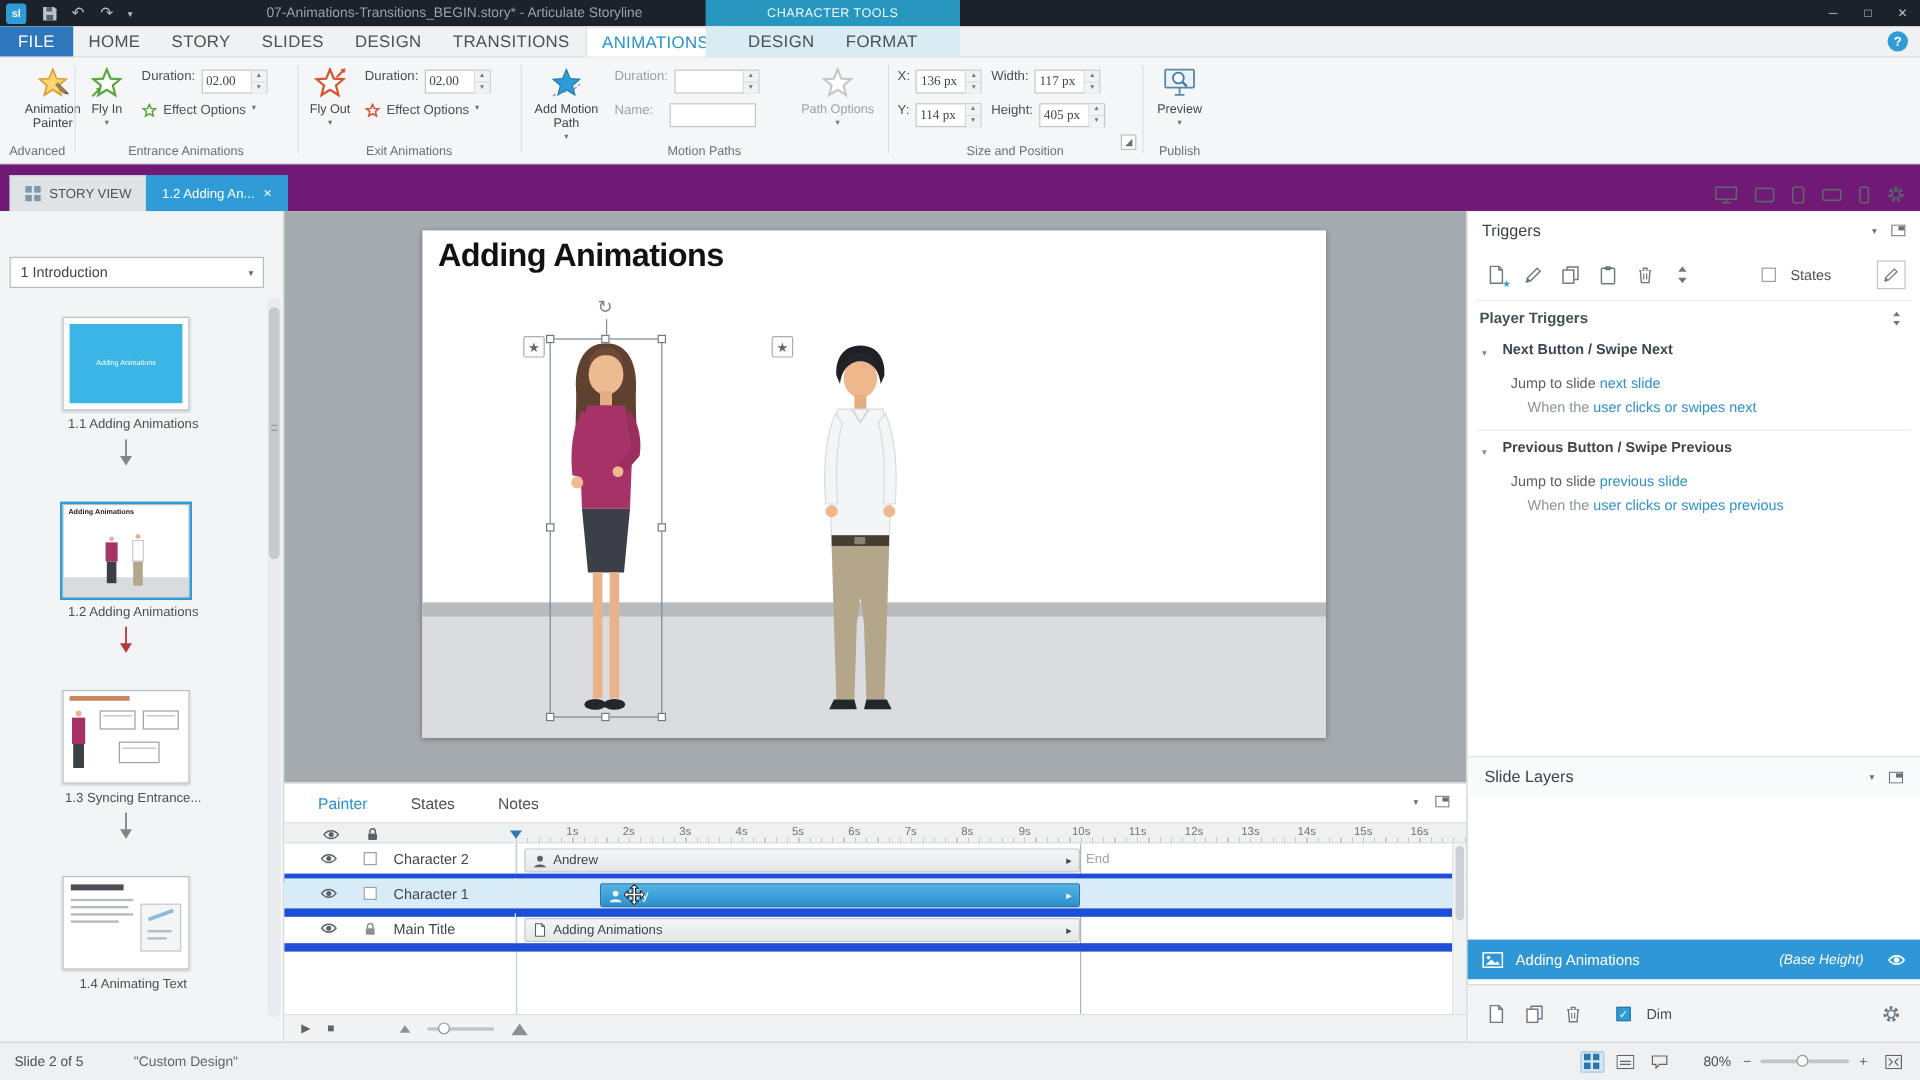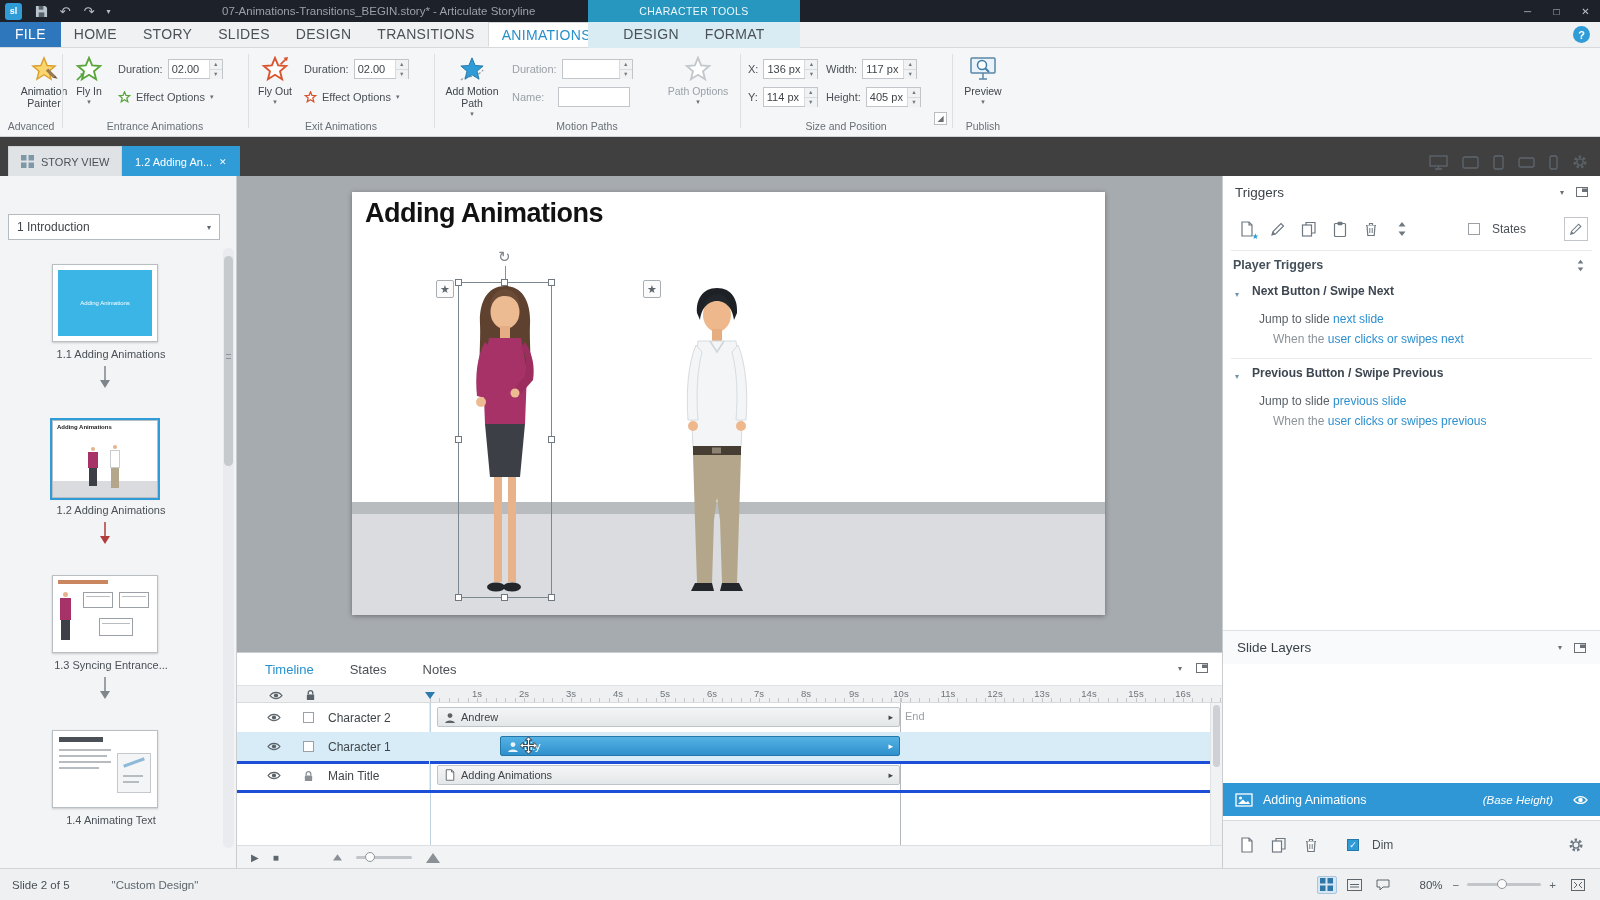--- a/index.html
+++ b/index.html
@@ -23,34 +23,34 @@
 .ctxtabs{position:absolute;left:588px;top:0;width:212px;height:26px;background:#d9ecf4;display:flex;justify-content:center}
 .helpbtn{position:absolute;right:10px;top:4px;width:17px;height:17px;border-radius:50%;background:#2f9cd8;color:#fff;font-size:11px;font-weight:bold;display:flex;align-items:center;justify-content:center}
 
 .ribbon{position:absolute;top:48px;left:0;width:1600px;height:89px;background:#f5f6f8;border-bottom:1px solid #d2d5d8}
 .gdiv{position:absolute;top:6px;height:74px;width:1px;background:#dddfe2}
 .glabel{position:absolute;bottom:4px;text-align:center;font-size:10.5px;color:#697077}
 .bigbtn{position:absolute;top:3px;height:74px;display:flex;flex-direction:column;align-items:center;padding-top:5px;border-radius:3px}
 .blabel{font-size:10.5px;color:#3f454a;text-align:center;line-height:12px;margin-top:3px}
 .blabel.gray{color:#9aa1a7}
 .bcaret{font-size:7px;color:#6a7076;margin-top:1px}
-.fieldrow{position:absolute;display:flex;align-items:center;height:21px}
+.fieldrow{position:absolute;display:flex;height:21px}
 .flabel{font-size:11px;color:#4a5056;margin-right:5px}
 .flabel.gray{color:#9aa1a7}
 .numfield{display:inline-flex;height:20px;background:#fff;border:1px solid #c2c6ca}
-.numfield input{width:40px;border:0;outline:none;font-size:11px;padding:0 3px;color:#3f454a;font-family:Liberation Sans, sans-serif;background:transparent}
+.numfield input{width:40px;border:0;outline:none;font-size:11px;padding:0 3px;color:#3f454a;font-family:Liberation Serif, serif;background:transparent}
 .numfield input.w56{width:56px}
 .numfield input.w70{width:70px}
 .spin{width:13px;display:flex;flex-direction:column;border-left:1px solid #d8dbde}
 .spin i{flex:1;font-style:normal;font-size:5.5px;line-height:9px;color:#70777d;text-align:center;background:#f0f2f3}
 .spin i:first-child{border-bottom:1px solid #d8dbde}
 .ecaret{font-size:7px;color:#6a7076;margin-left:5px}
 .launcher{position:absolute;width:13px;height:13px;border:1px solid #b9bec2;background:#fff;color:#6a7076;font-size:8px;display:flex;align-items:center;justify-content:center}
 
-.doctabs{position:absolute;top:137px;left:0;width:1600px;height:39px;background:#404040}
+.doctabs{position:absolute;top:137px;left:0;width:1600px;height:39px;background:#701a75}
 .dtab{position:absolute;bottom:0;height:30px;display:flex;align-items:center;gap:7px;padding:0 12px;font-size:11px;color:#4a5056;background:#e0e3e6;border:1px solid #cfd3d6;border-bottom:none}
 .dtab.active{background:#2f9cd8;color:#fff;border-color:#2f9cd8}
 .dtab .x{font-size:9px;opacity:.95}
 .viewicons{position:absolute;right:12px;bottom:6px;display:flex;align-items:center;gap:14px;color:#5d666d}
 
 .scenes{position:absolute;left:0;top:176px;width:237px;height:692px;background:#f3f4f6;border-right:1px solid #c9cdd0}
 .panelhead{display:flex;align-items:center;height:32px;padding:0 12px;font-size:13.5px;color:#3c434a}
 .hdricons{margin-left:auto;display:flex;gap:12px;align-items:center;color:#6a7076}
 .scombo{position:absolute;left:8px;top:38px;width:212px;height:26px;background:#fff;border:1px solid #b6bbbf;display:flex;align-items:center;padding:0 8px;font-size:12px;color:#3f454a}
 .scombo .car{margin-left:auto;font-size:8px;color:#5d666d}
@@ -75,21 +75,21 @@
 
 .tlpanel{position:absolute;left:237px;top:652px;width:985px;height:216px;background:#fff;border-top:1px solid #c9cdd0}
 .tltabs{position:absolute;top:0;left:0;right:0;height:32px;display:flex;align-items:center;padding-left:28px;gap:36px;font-size:13px;color:#4a5056}
 .tltab.active{color:#2791cc}
 .tlhdricons{position:absolute;right:14px;top:10px;display:flex;gap:14px;color:#6a7076;align-items:center}
 .tlruler{position:absolute;top:32px;left:0;right:0;height:18px;background:#eef0f2;border-top:1px solid #e0e3e5;border-bottom:1px solid #d8dbde}
 .tick{position:absolute;top:2px;transform:translateX(-50%);font-size:9.5px;color:#6d747a}
 .tickstrip{position:absolute;left:193px;right:0;bottom:0;height:4px;background:repeating-linear-gradient(to right,#c3c7ca 0 1px,transparent 1px 9.41px)}
 .playhead{position:absolute;left:193px;top:6px;width:0;height:0;border:5px solid transparent;border-top:7px solid #2b7ab0;transform:translateX(-50%)}
 .tlrows{position:absolute;top:50px;left:0;right:0;height:143px;background:#fff}
-.tlrow{position:absolute;left:0;right:0;height:32px;border-bottom:3px solid #1d4ed8;display:flex}
+.tlrow{position:absolute;left:0;right:0;height:32px;border-bottom:7px solid #1d4ed8;display:flex}
 .tlrow.sel{background:#d8ecf8}
 .tlcell{width:193px;display:flex;align-items:center;padding-left:30px;border-right:1px solid #e6e8ea}
 .rowname{font-size:12px;color:#3f454a;margin-left:14px}
 .lockbox{width:11px;height:11px;border:1px solid #9aa0a6;background:#fff;margin-left:22px}
 .locksvg{margin-left:22px;color:#8a9096}
 .tltrack{position:absolute;left:193px;top:0;right:12px;bottom:0;height:29px}
 .tlbar{position:absolute;top:4px;height:20px;border-radius:2px;display:flex;align-items:center;padding:0 6px;font-size:11px;gap:5px}
 .tlbar.gray{background:linear-gradient(#f4f5f6,#e4e7e9);border:1px solid #bfc4c8;color:#3f454a}
 .tlbar.blue{background:linear-gradient(#55b2e4,#2e90cc);border:1px solid #2477a8;color:#fff}
 .barexp{margin-left:auto;font-size:9px}
@@ -552,21 +552,21 @@
         <div class="hd" style="right:-4px;top:calc(50% - 4px)"></div>
         <div class="hd" style="left:-4px;bottom:-4px"></div>
         <div class="hd" style="left:calc(50% - 4px);bottom:-4px"></div>
         <div class="hd" style="right:-4px;bottom:-4px"></div>
       </div>
     </div>
   </div>
 
   <div class="tlpanel">
     <div class="tltabs">
-      <span class="tltab active">Timeline</span>
+      <span class="tltab active">Painter</span>
       <span class="tltab">States</span>
       <span class="tltab">Notes</span>
     </div>
     <div class="tlhdricons">
       <span style="font-size:8px">▾</span>
       <svg width="12" height="10" viewBox="0 0 12 10">
           <use href="#dock"></use>
         </svg>
     </div>
 

